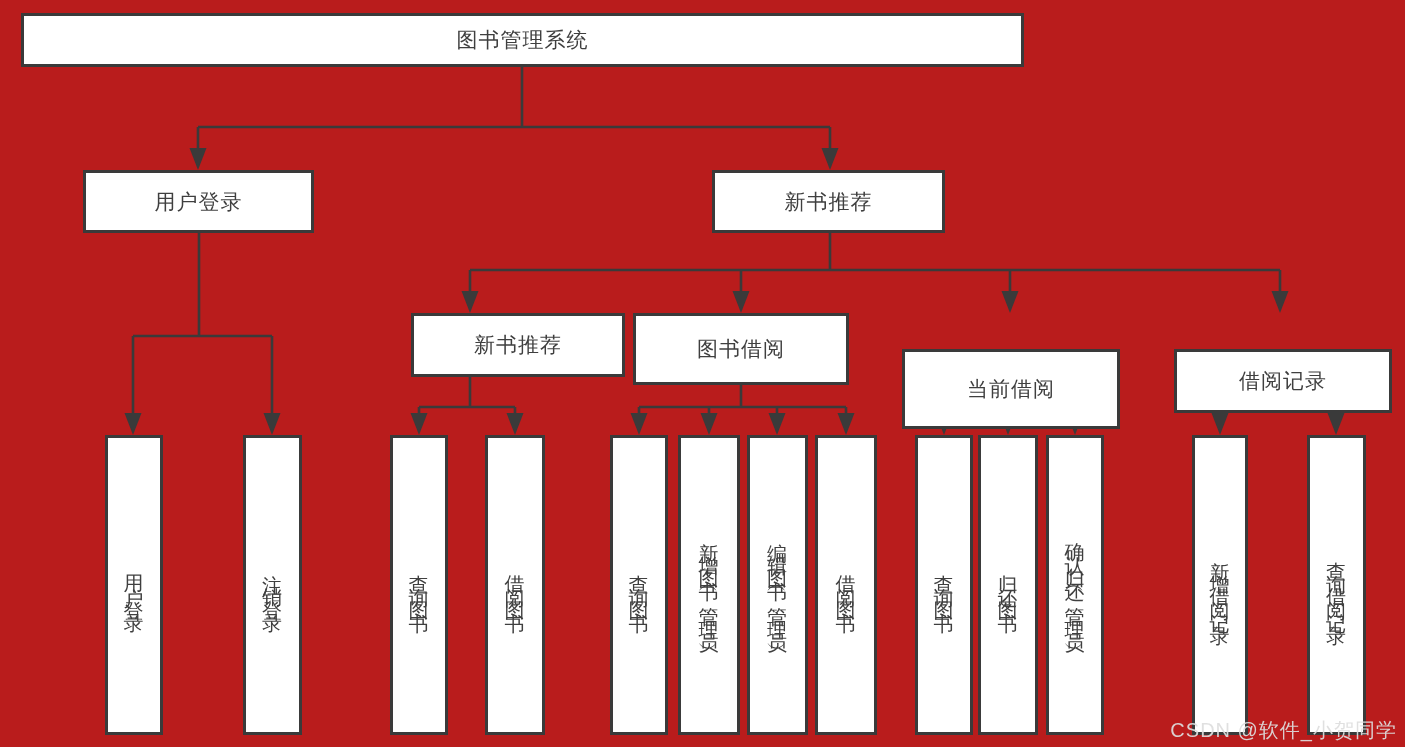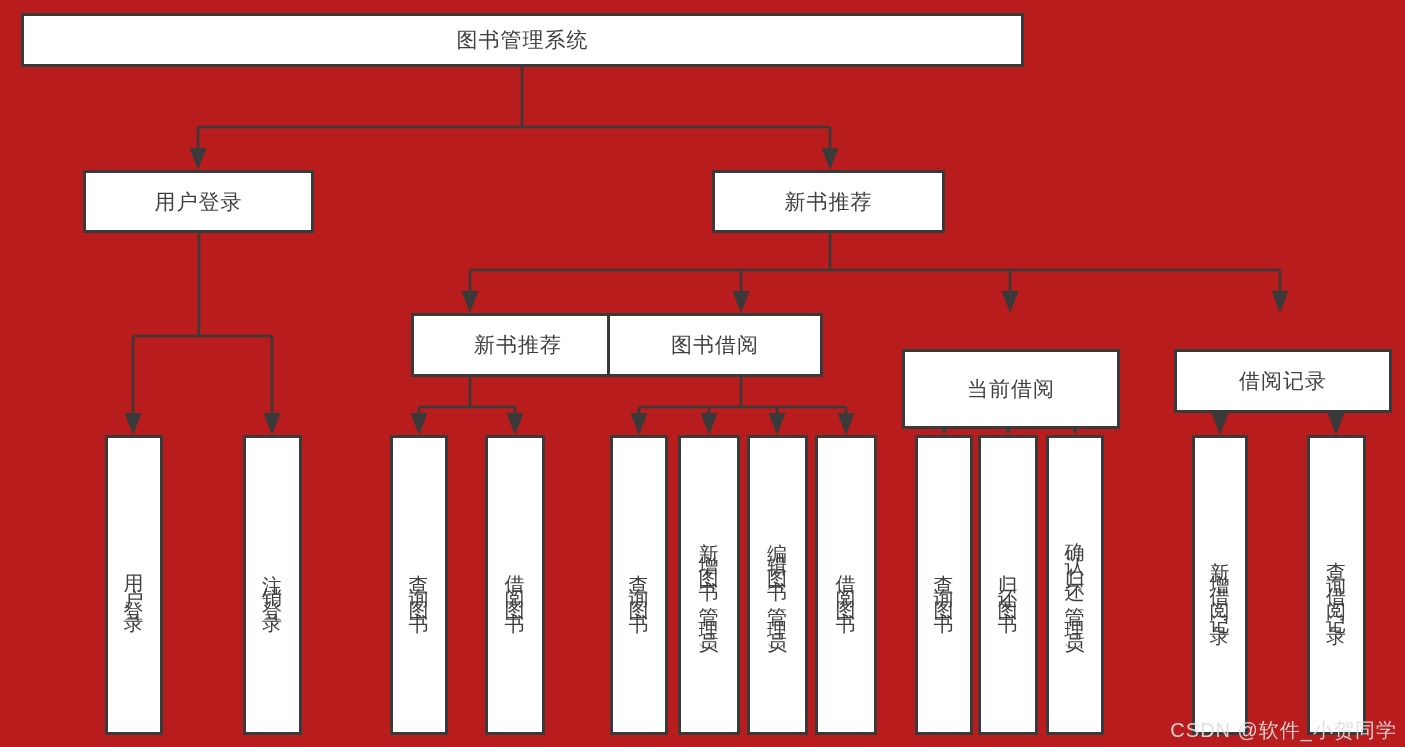--- a/index.html
+++ b/index.html
@@ -92,21 +92,21 @@
   <div class="node" style="left:83px;top:170px;width:231px;height:63px;">
     <span>用户登录</span>
   </div>
   <div class="node" style="left:712px;top:170px;width:233px;height:63px;">
     <span>新书推荐</span>
   </div>
 
   <div class="node" style="left:363px;top:313px;width:214px;height:64px;margin-left:48px;">
     <span>新书推荐</span>
   </div>
-  <div class="node" style="left:607px;top:313px;width:216px;height:64px;font-family:Liberation Serif, serif;">
+  <div class="node" style="left:633px;top:313px;width:216px;height:72px;font-family:Liberation Serif, serif;">
     <span>图书借阅</span>
   </div>
   <div class="node" style="left:902px;top:313px;width:218px;height:80px;margin-top:36px;">
     <span>当前借阅</span>
   </div>
   <div class="node" style="left:1174px;top:313px;width:218px;height:64px;margin-top:36px;">
     <span>借阅记录</span>
   </div>
 
   <div class="leaf" style="left:105px;top:435px;width:58px;height:300px;">

